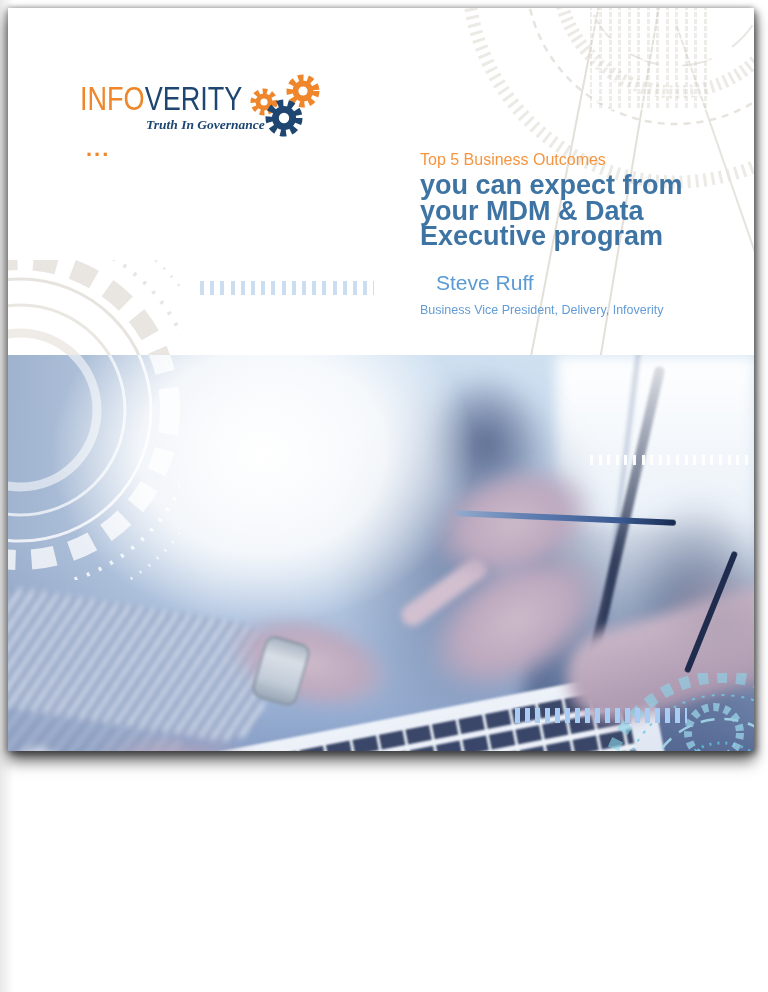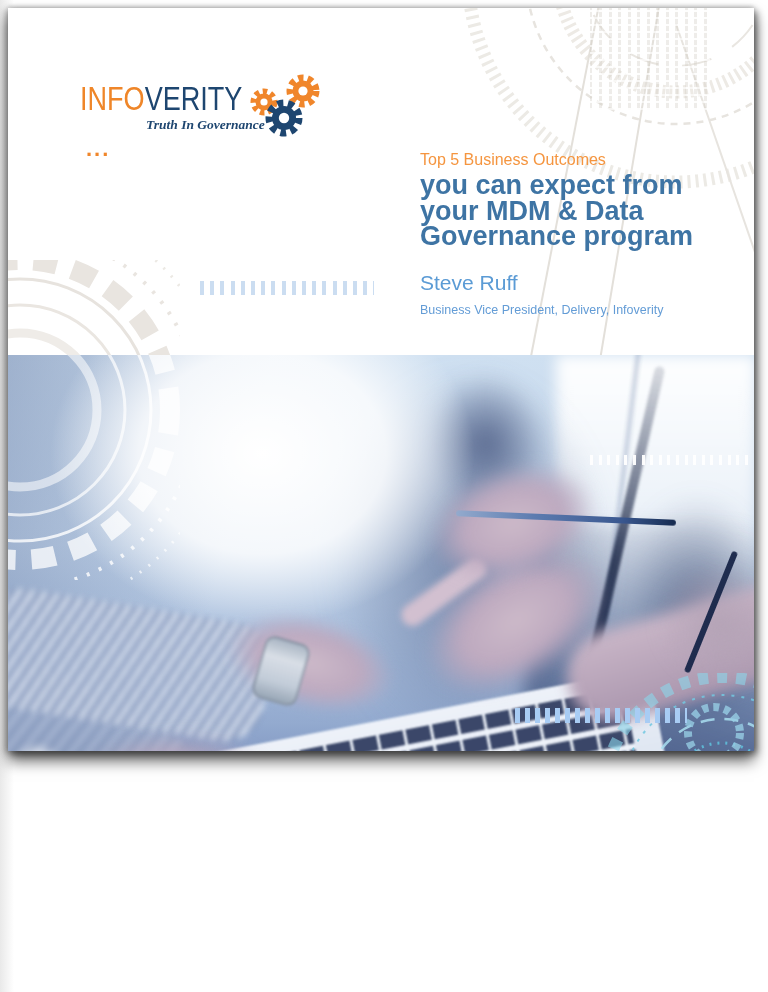--- a/index.html
+++ b/index.html
@@ -30,21 +30,21 @@
   .brand .p2 { color:#1E4670; }
   .logo-gears { position:absolute; left:166px; top:-6px; }
   .tagline { position:absolute; left:66px; top:37px; font-family:"Liberation Serif", serif; font-style:italic; font-weight:bold; font-size:13.5px; color:#1E4670; }
   .ellipsis { position:absolute; left:6px; top:56px; font-size:22px; font-weight:bold; color:#F0862B; letter-spacing:2px; }
 
   
   .title-block { position:absolute; left:412px; top:139px; width:300px; }
   .title-accent { font-size:16px; line-height:26px; font-weight:400; color:#F5953F; }
   .title-line { font-size:27px; line-height:25.5px; font-weight:700; color:#3E74A4; }
   .byline { position:absolute; left:412px; top:263px; width:320px; }
-  .author { font-size:21px; font-weight:400; color:#5B9BD5; margin-bottom:8px; }
+  .author { font-size:21px; font-weight:400; color:#5B9BD5; margin-bottom:8px;margin-left:16px; }
   .role { font-size:12.5px; font-weight:400; color:#639CD6; }
 
   
   .dash { background:repeating-linear-gradient(90deg, var(--c) 0 var(--w), transparent var(--w) var(--p)); }
   .dash-top { position:absolute; left:192px; top:273px; width:174px; height:14px; --c:#CBDDF1; --w:4px; --p:10.2px; }
 
   
   .photo { position:absolute; left:0; top:347px; width:746px; height:558px; overflow:hidden;
     background:
       radial-gradient(ellipse 420px 300px at 8% 96%, rgba(32,48,95,.85), rgba(32,48,95,0) 60%),
@@ -170,21 +170,21 @@
         </g>
       </svg>
       <div class="tagline">Truth In Governance</div>
       <div class="ellipsis">...</div>
     </div>
 
     <div class="title-block">
       <div class="title-accent">Top 5 Business Outcomes</div>
       <div class="title-line">you can expect from</div>
       <div class="title-line">your MDM &amp; Data</div>
-      <div class="title-line">Governance program</div>
+      <div class="title-line">Executive program</div>
     </div>
 
     <div class="byline">
       <div class="author">Steve Ruff</div>
       <div class="role">Business Vice President, Delivery, Infoverity</div>
     </div>
 
     <div class="dash dash-top"></div>
 
     <div class="photo">

